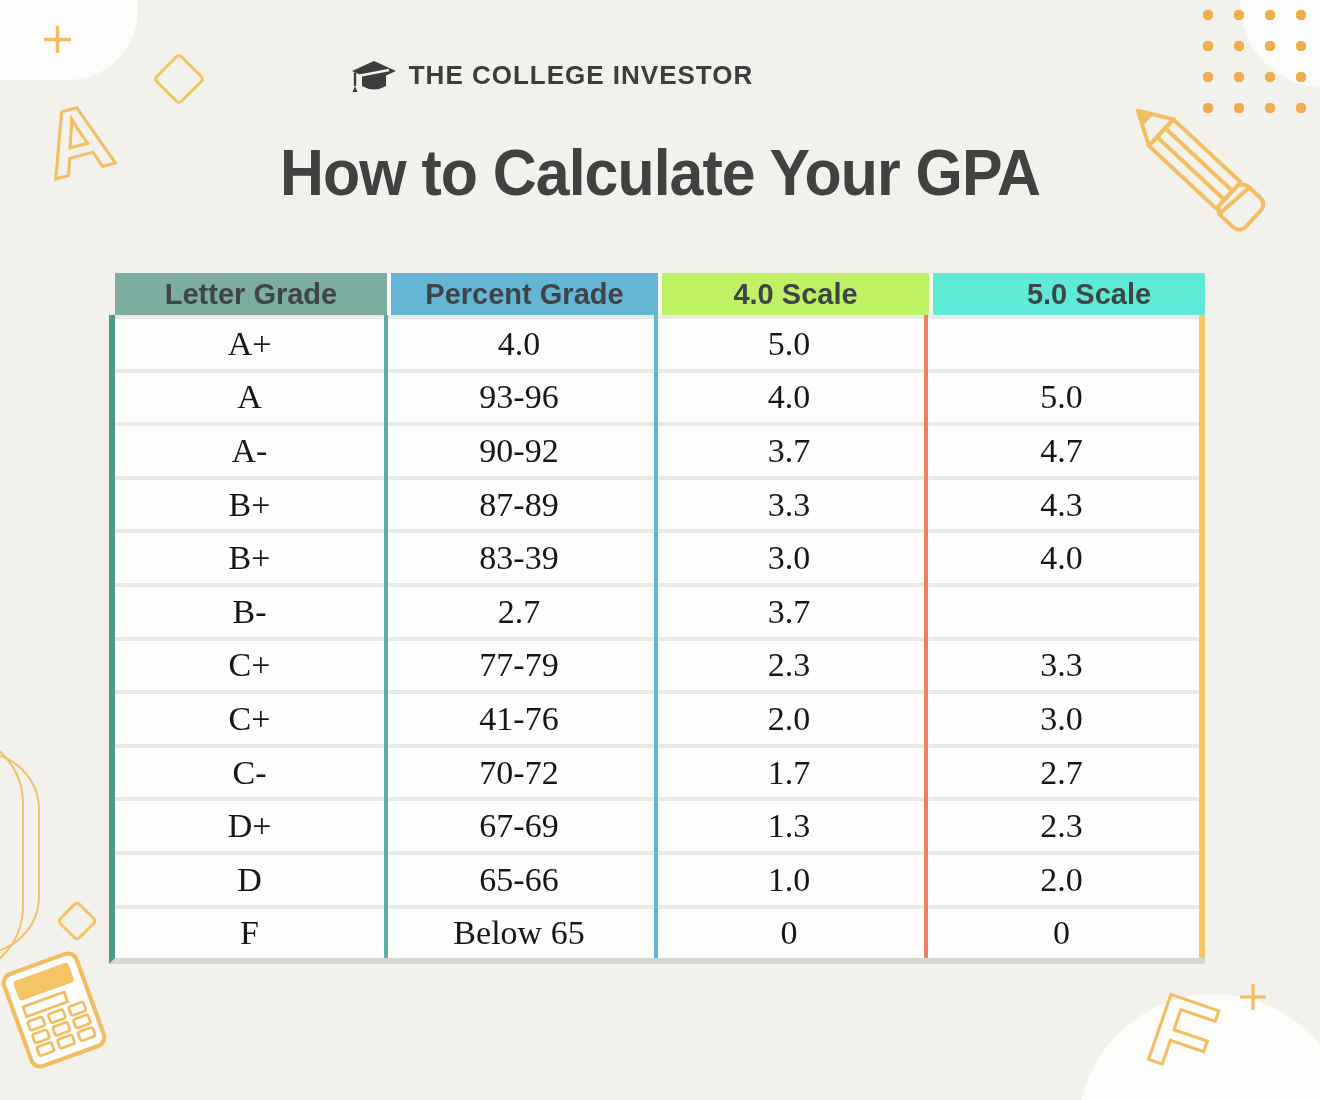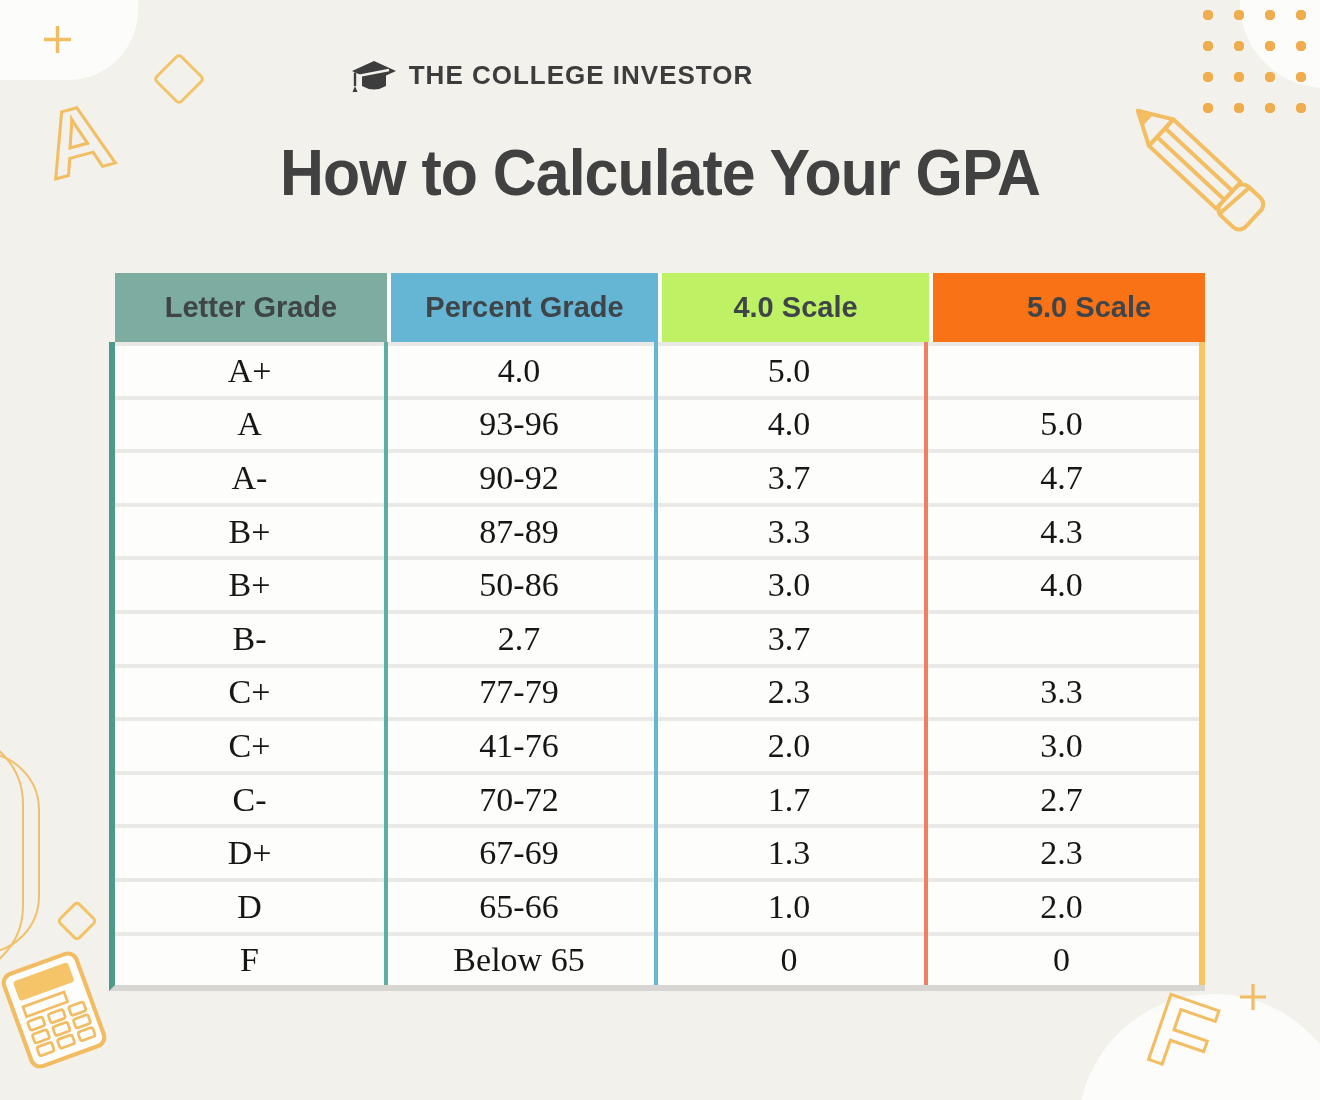--- a/index.html
+++ b/index.html
@@ -37,30 +37,30 @@
   .logo-text{font-size:26px;font-weight:700;letter-spacing:1px;color:#3D3D3D;}
   .title{
     position:absolute;left:0;top:136px;width:1320px;margin:0;text-align:center;
     font-size:64px;font-weight:700;color:#414141;letter-spacing:-1px;
     transform:scaleX(0.95);
   }
   
   .gpa-table{position:absolute;left:115px;top:273px;width:1090px;}
   .thead{
     display:grid;grid-template-columns:272px 267px 267px 272px;column-gap:4px;
-    background:#FBFBF9;height:69px;
+    background:#FBFBF9;height:42px;
   }
   .hdr{
     display:flex;align-items:center;justify-content:center;
     font-size:29px;font-weight:700;color:#3F4449;
   }
   .hdr-1{background:#7DACA0;}
   .hdr-2{background:#65B6D5;text-align:right;}
   .hdr-3{background:#bef264;}
-  .hdr-4{background:#f97316;padding-left:40px;}
+  .hdr-4{background:#5eead4;padding-left:40px;}
   .tbody{
     position:relative;background:#FDFDFC;
     border-left:6px solid #4E9A89;border-bottom:6px solid #D7D6D3;
     margin-left:-6px;
   }
   .trow{
     display:grid;grid-template-columns:269px 270px 270px 275px;height:49.6px;
     border-top:4px solid #EAE9E6;
   }
   .trow:first-child{border-top:none;height:53.6px;}
@@ -175,21 +175,21 @@
         <div class="tcell">4.7</div>
       </div>
       <div class="trow">
         <div class="tcell">B+</div>
         <div class="tcell">87-89</div>
         <div class="tcell">3.3</div>
         <div class="tcell">4.3</div>
       </div>
       <div class="trow">
         <div class="tcell">B+</div>
-        <div class="tcell">50-86</div>
+        <div class="tcell">83-39</div>
         <div class="tcell">3.0</div>
         <div class="tcell">4.0</div>
       </div>
       <div class="trow">
         <div class="tcell">B-</div>
         <div class="tcell">2.7</div>
         <div class="tcell">3.7</div>
       </div>
       <div class="trow">
         <div class="tcell">C+</div>

